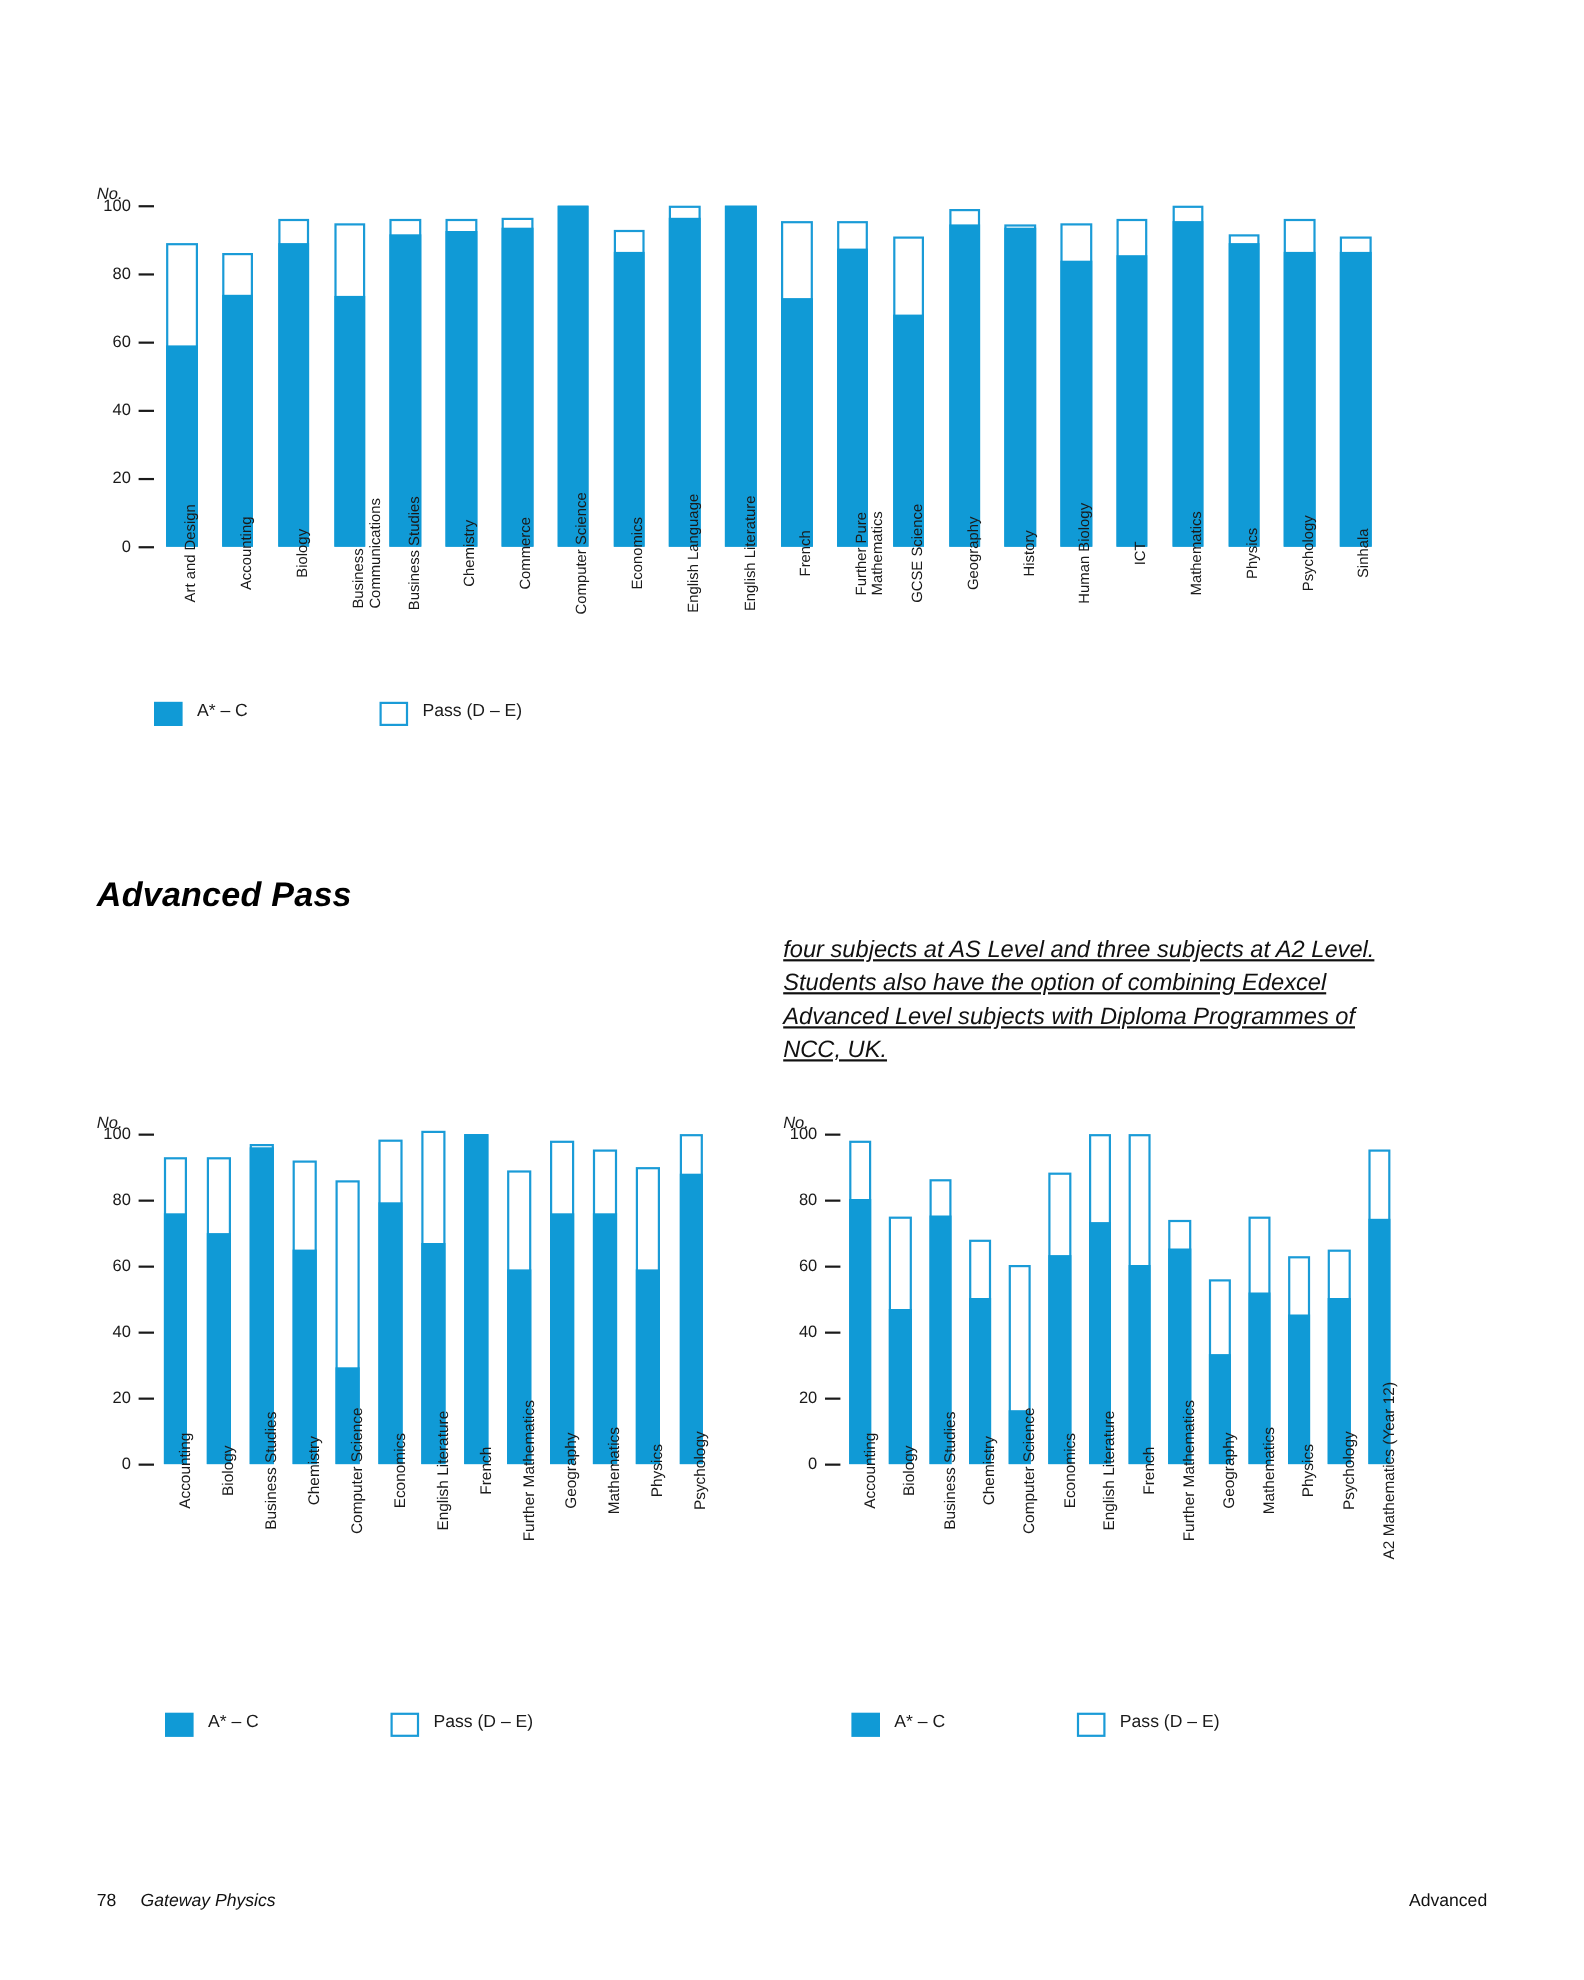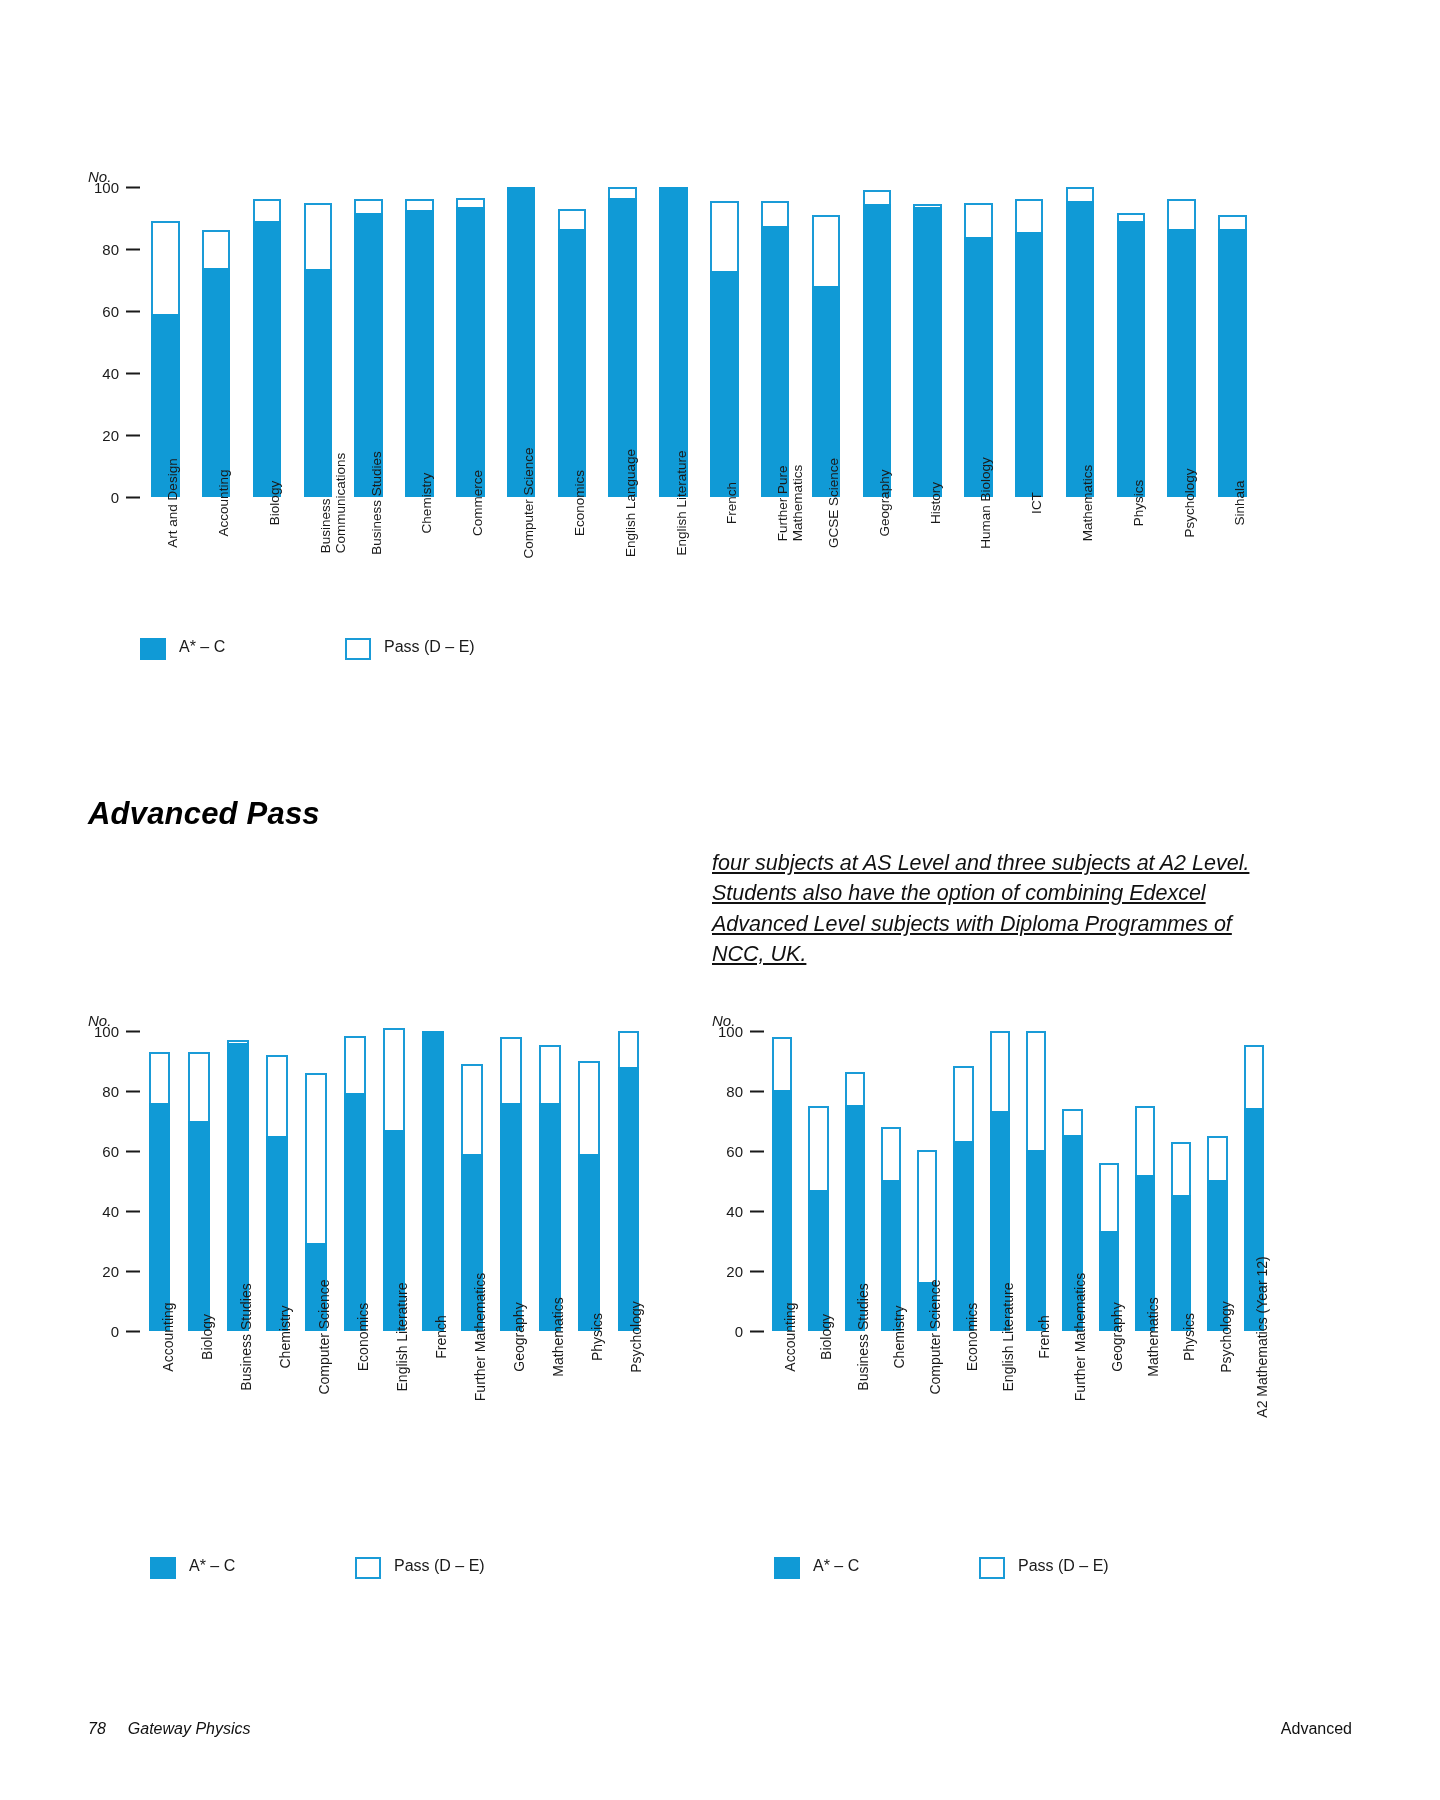--- a/index.html
+++ b/index.html
@@ -83,21 +83,21 @@
   }
   .col-text {
     position:absolute; font-style:italic; font-size:21.5px;
     line-height:1.42; color:#111;
   }
 
   
   .footer { position:absolute; left:88px; right:88px; bottom:62px;
             display:flex; justify-content:space-between; align-items:baseline; }
   .foot-left { display:flex; gap:22px; align-items:baseline; }
-  .foot-num { font-style:italic; font-size:16px; color:#111; }
+  .foot-num { font-size:16px; color:#111; }
   .foot-name { font-style:italic; font-size:16px; color:#111; }
   .foot-right { font-size:16px; color:#111; }
 </style>
 </head>
 <body>
 
 <div class="page">
 
   <div class="chart-block" id="chart-top" style="left:88px; top:168px; width:1170px;">
     <div class="axis-unit">No.</div>

